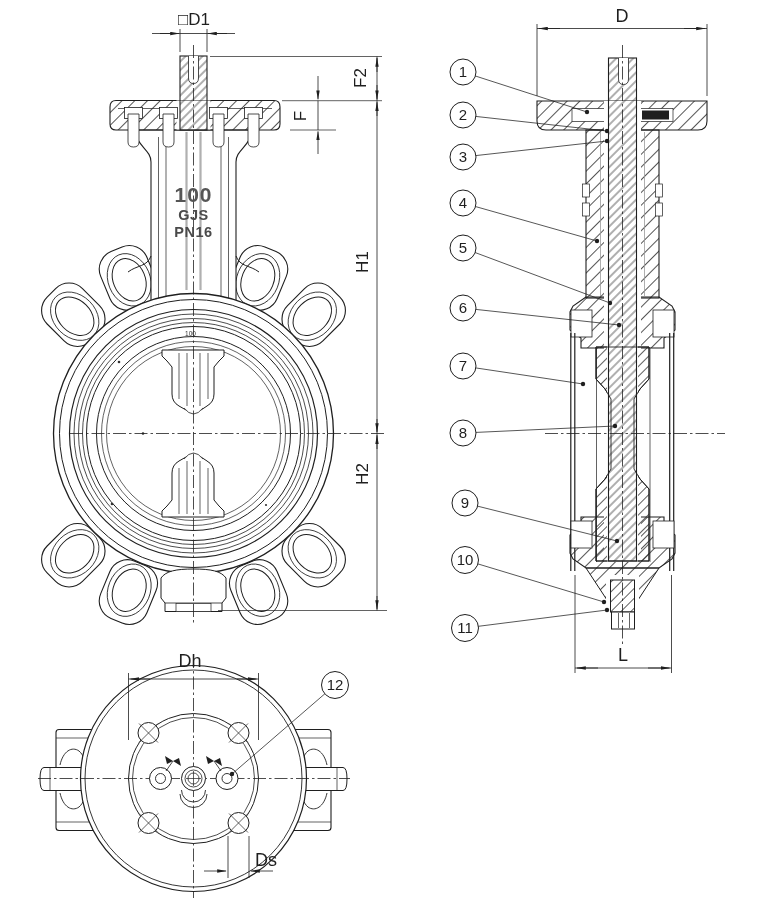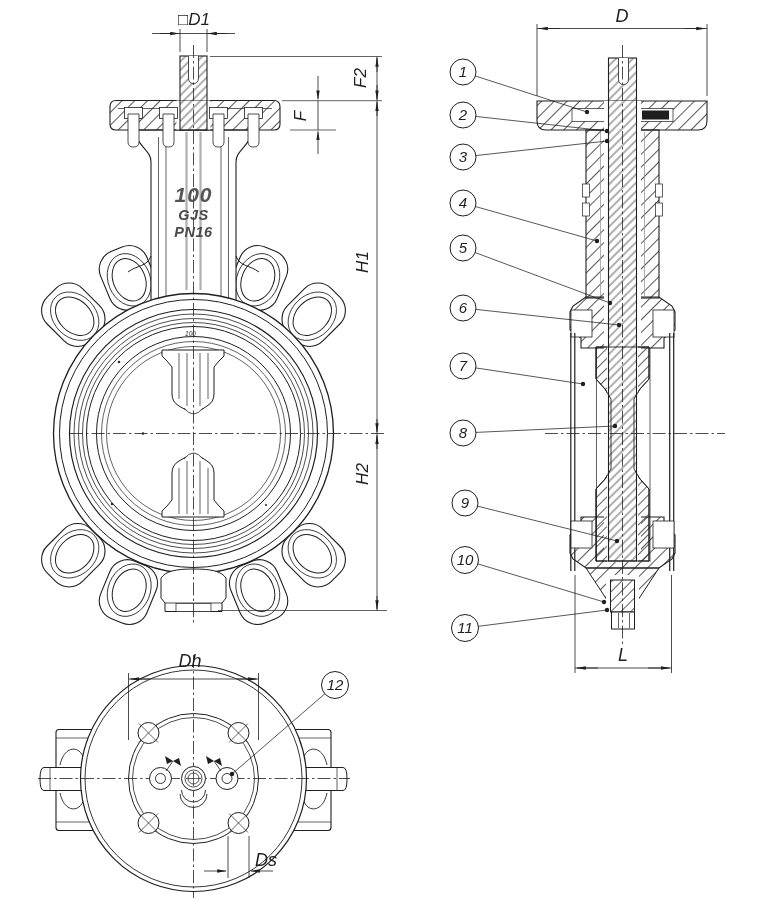--- a/index.html
+++ b/index.html
@@ -1,17 +1,17 @@
 <!DOCTYPE html>
 <html><head>
 <meta charset="utf-8">
 <style>
   html,body{margin:0;padding:0;background:#ffffff;}
   .sheet{position:relative;width:758px;height:900px;background:#fff;overflow:hidden;
-         font-family:"Liberation Sans", sans-serif;font-style:italic;}
+         font-family:"Liberation Sans", sans-serif;}
   svg{position:absolute;left:0;top:0;}
   text{fill:#1f1f1f;}
   .dimlbl{font-size:17px;}
   .biglbl{font-size:18px;}
   .callout-num{font-size:15px;}
   .mark1{font-size:21px;font-weight:bold;fill:#555;letter-spacing:1px;}
   .mark2{font-size:14.5px;font-weight:bold;fill:#4a4a4a;letter-spacing:0.5px;}
   .tinymark{font-size:6.5px;fill:#333;}
 </style>
 </head>

